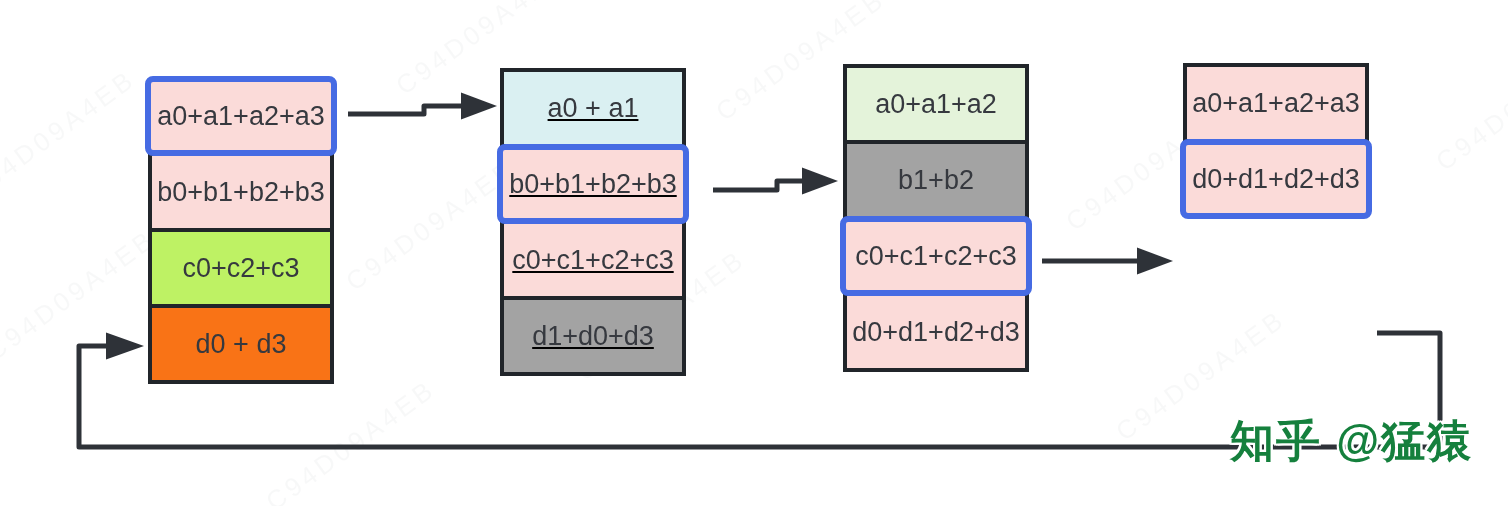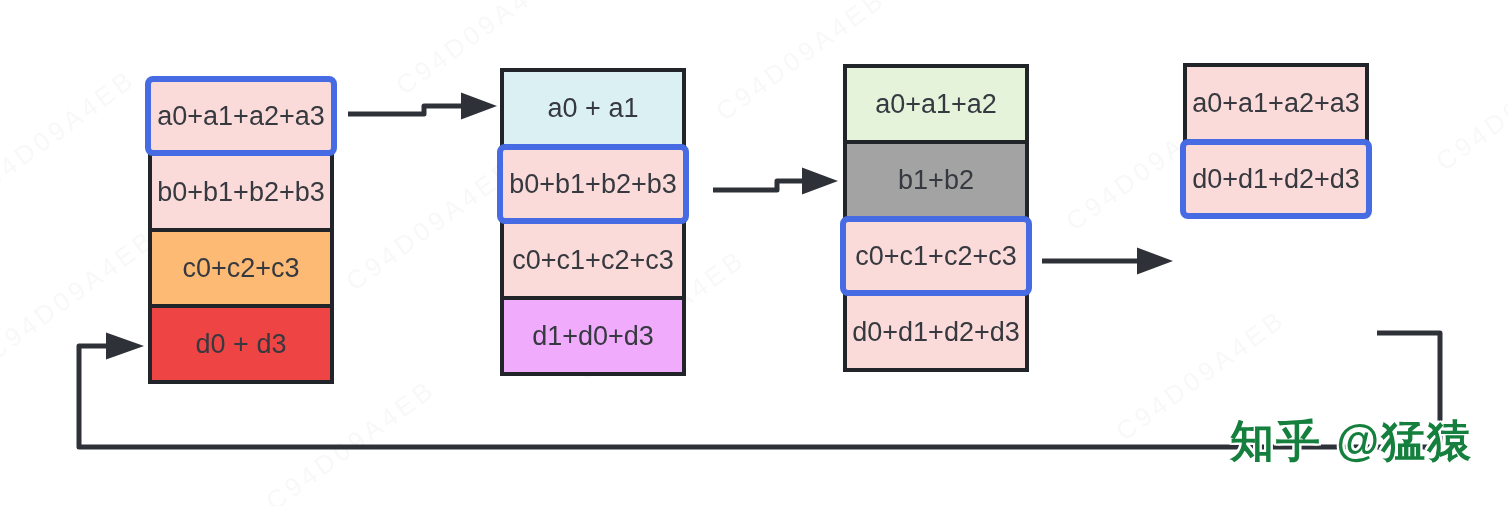--- a/index.html
+++ b/index.html
@@ -42,21 +42,21 @@
   }
   .column .cell:first-child { margin-top: 0; }
   .cell.highlighted {
     border-width: 6px;
     border-radius: 8px;
     left: -3px;
     width: calc(100% + 6px);
     z-index: 3;
   }
   #col0 { left: 148px; top: 76px; }
-  #col1 { left: 500px; top: 68px; }
+  #col1 { left: 500px; top: 68px; text-decoration: underline; }
   #col2 { left: 843px; top: 64px; text-align: center; }
   #col3 { left: 1183px; top: 63px; }
   .zhihu-watermark {
     position: absolute;
     left: 1230px;
     top: 412px;
     font-size: 44px;
     font-weight: 600;
     letter-spacing: 2px;
     color: #15803d;
@@ -95,28 +95,28 @@
       <polygon points="461,92.5 497,106 461,119.5"></polygon>
       <polygon points="802,167.5 838,181 802,194.5"></polygon>
       <polygon points="1137,247.5 1173,261 1137,274.5"></polygon>
       <polygon points="106,332.5 144,346 106,359.5"></polygon>
     </g>
   </svg>
 
   <div class="column" id="col0">
       <div class="cell highlighted" style="background: rgb(251, 219, 217); border-color: rgb(70, 107, 227);">a0+a1+a2+a3</div>
       <div class="cell" style="background: rgb(251, 219, 217); border-color: rgb(33, 37, 42);">b0+b1+b2+b3</div>
-      <div class="cell" style="background: #fdba74; border-color: rgb(33, 37, 42);">c0+c2+c3</div>
-      <div class="cell" style="background: #ef4444; border-color: rgb(33, 37, 42);">d0 + d3</div>
+      <div class="cell" style="background: #bef264; border-color: rgb(33, 37, 42);">c0+c2+c3</div>
+      <div class="cell" style="background: #f97316; border-color: rgb(33, 37, 42);">d0 + d3</div>
     </div>
   <div class="column" id="col1">
       <div class="cell" style="background: rgb(218, 240, 242); border-color: rgb(33, 37, 42);">a0 + a1</div>
       <div class="cell highlighted" style="background: rgb(251, 219, 217); border-color: rgb(70, 107, 227);">b0+b1+b2+b3</div>
       <div class="cell" style="background: rgb(251, 219, 217); border-color: rgb(33, 37, 42);">c0+c1+c2+c3</div>
-      <div class="cell" style="background: #f0abfc; border-color: rgb(33, 37, 42); text-align: right;">d1+d0+d3</div>
+      <div class="cell" style="background: #a3a3a3; border-color: rgb(33, 37, 42); text-align: right;">d1+d0+d3</div>
     </div>
   <div class="column" id="col2">
       <div class="cell" style="background: rgb(228, 243, 218); border-color: rgb(33, 37, 42);">a0+a1+a2</div>
       <div class="cell" style="background: #a3a3a3; border-color: rgb(33, 37, 42);">b1+b2</div>
       <div class="cell highlighted" style="background: rgb(251, 219, 217); border-color: rgb(70, 107, 227);">c0+c1+c2+c3</div>
       <div class="cell" style="background: rgb(251, 219, 217); border-color: rgb(33, 37, 42);">d0+d1+d2+d3</div>
     </div>
   <div class="column" id="col3">
       <div class="cell" style="background: rgb(251, 219, 217); border-color: rgb(33, 37, 42);">a0+a1+a2+a3</div>
       <div class="cell highlighted" style="background: rgb(251, 219, 217); border-color: rgb(70, 107, 227);">d0+d1+d2+d3</div>

